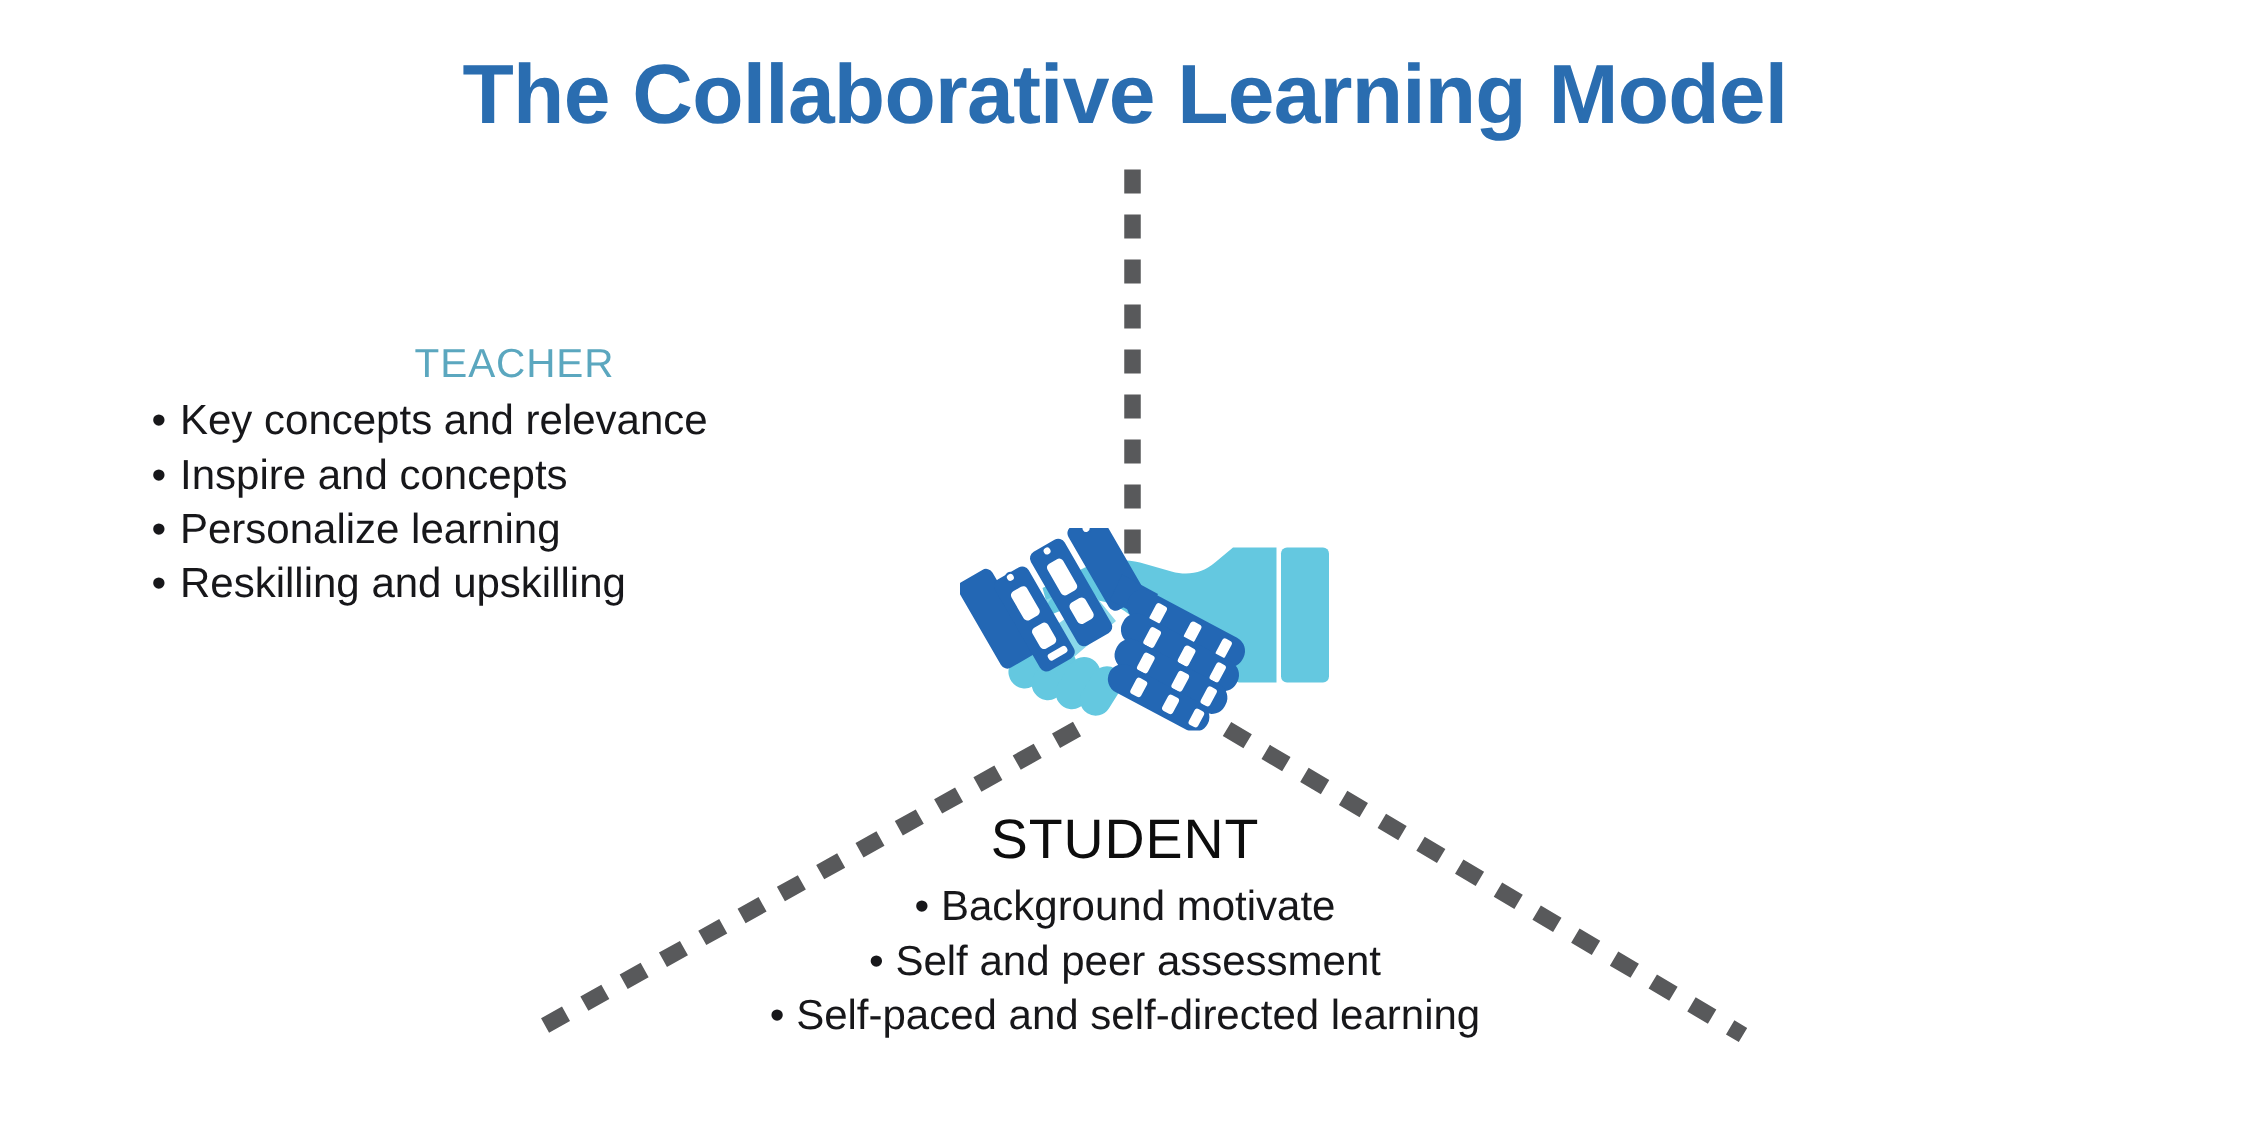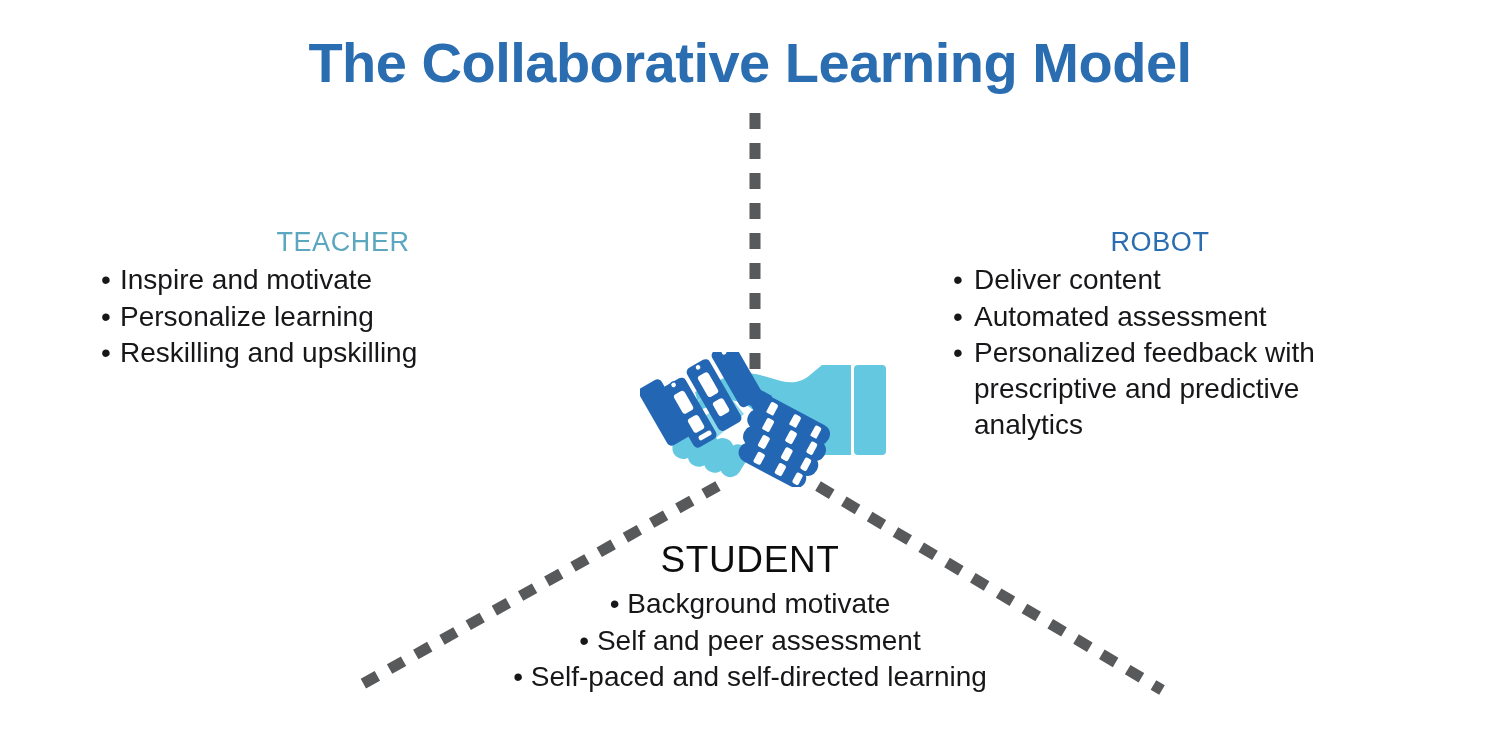--- a/index.html
+++ b/index.html
@@ -149,34 +149,27 @@
 
   <svg id="connectors" viewBox="0 0 1500 753" xmlns="http://www.w3.org/2000/svg">
     <line x1="755" y1="113" x2="755" y2="370" stroke="#58595b" stroke-width="11" stroke-dasharray="16 14"></line>
     <line x1="718" y1="486" x2="352" y2="690" stroke="#58595b" stroke-width="11" stroke-dasharray="16 14"></line>
     <line x1="818" y1="486" x2="1162" y2="690" stroke="#58595b" stroke-width="11" stroke-dasharray="16 14"></line>
   </svg>
 
   <div class="branch" id="teacher-branch">
     <div class="branch-heading">TEACHER</div>
     <ul class="bullets">
-      <li>Inspire and motivate</li>
+      <li>Key concepts and relevance</li>
+      <li>Inspire and concepts</li>
       <li>Personalize learning</li>
       <li>Reskilling and upskilling</li>
     </ul>
   </div>
 
-  <div class="branch" id="robot-branch">
-    <div class="branch-heading">ROBOT</div>
-    <ul class="bullets">
-      <li>Deliver content</li>
-      <li>Automated assessment</li>
-      <li>Personalized feedback with prescriptive and predictive analytics</li>
-    </ul>
-  </div>
 
   <div class="branch" id="student-branch">
     <div class="branch-heading">STUDENT</div>
     <ul class="bullets">
       <li>Background motivate</li>
       <li>Self and peer assessment</li>
       <li>Self-paced and self-directed learning</li>
     </ul>
   </div>
 

